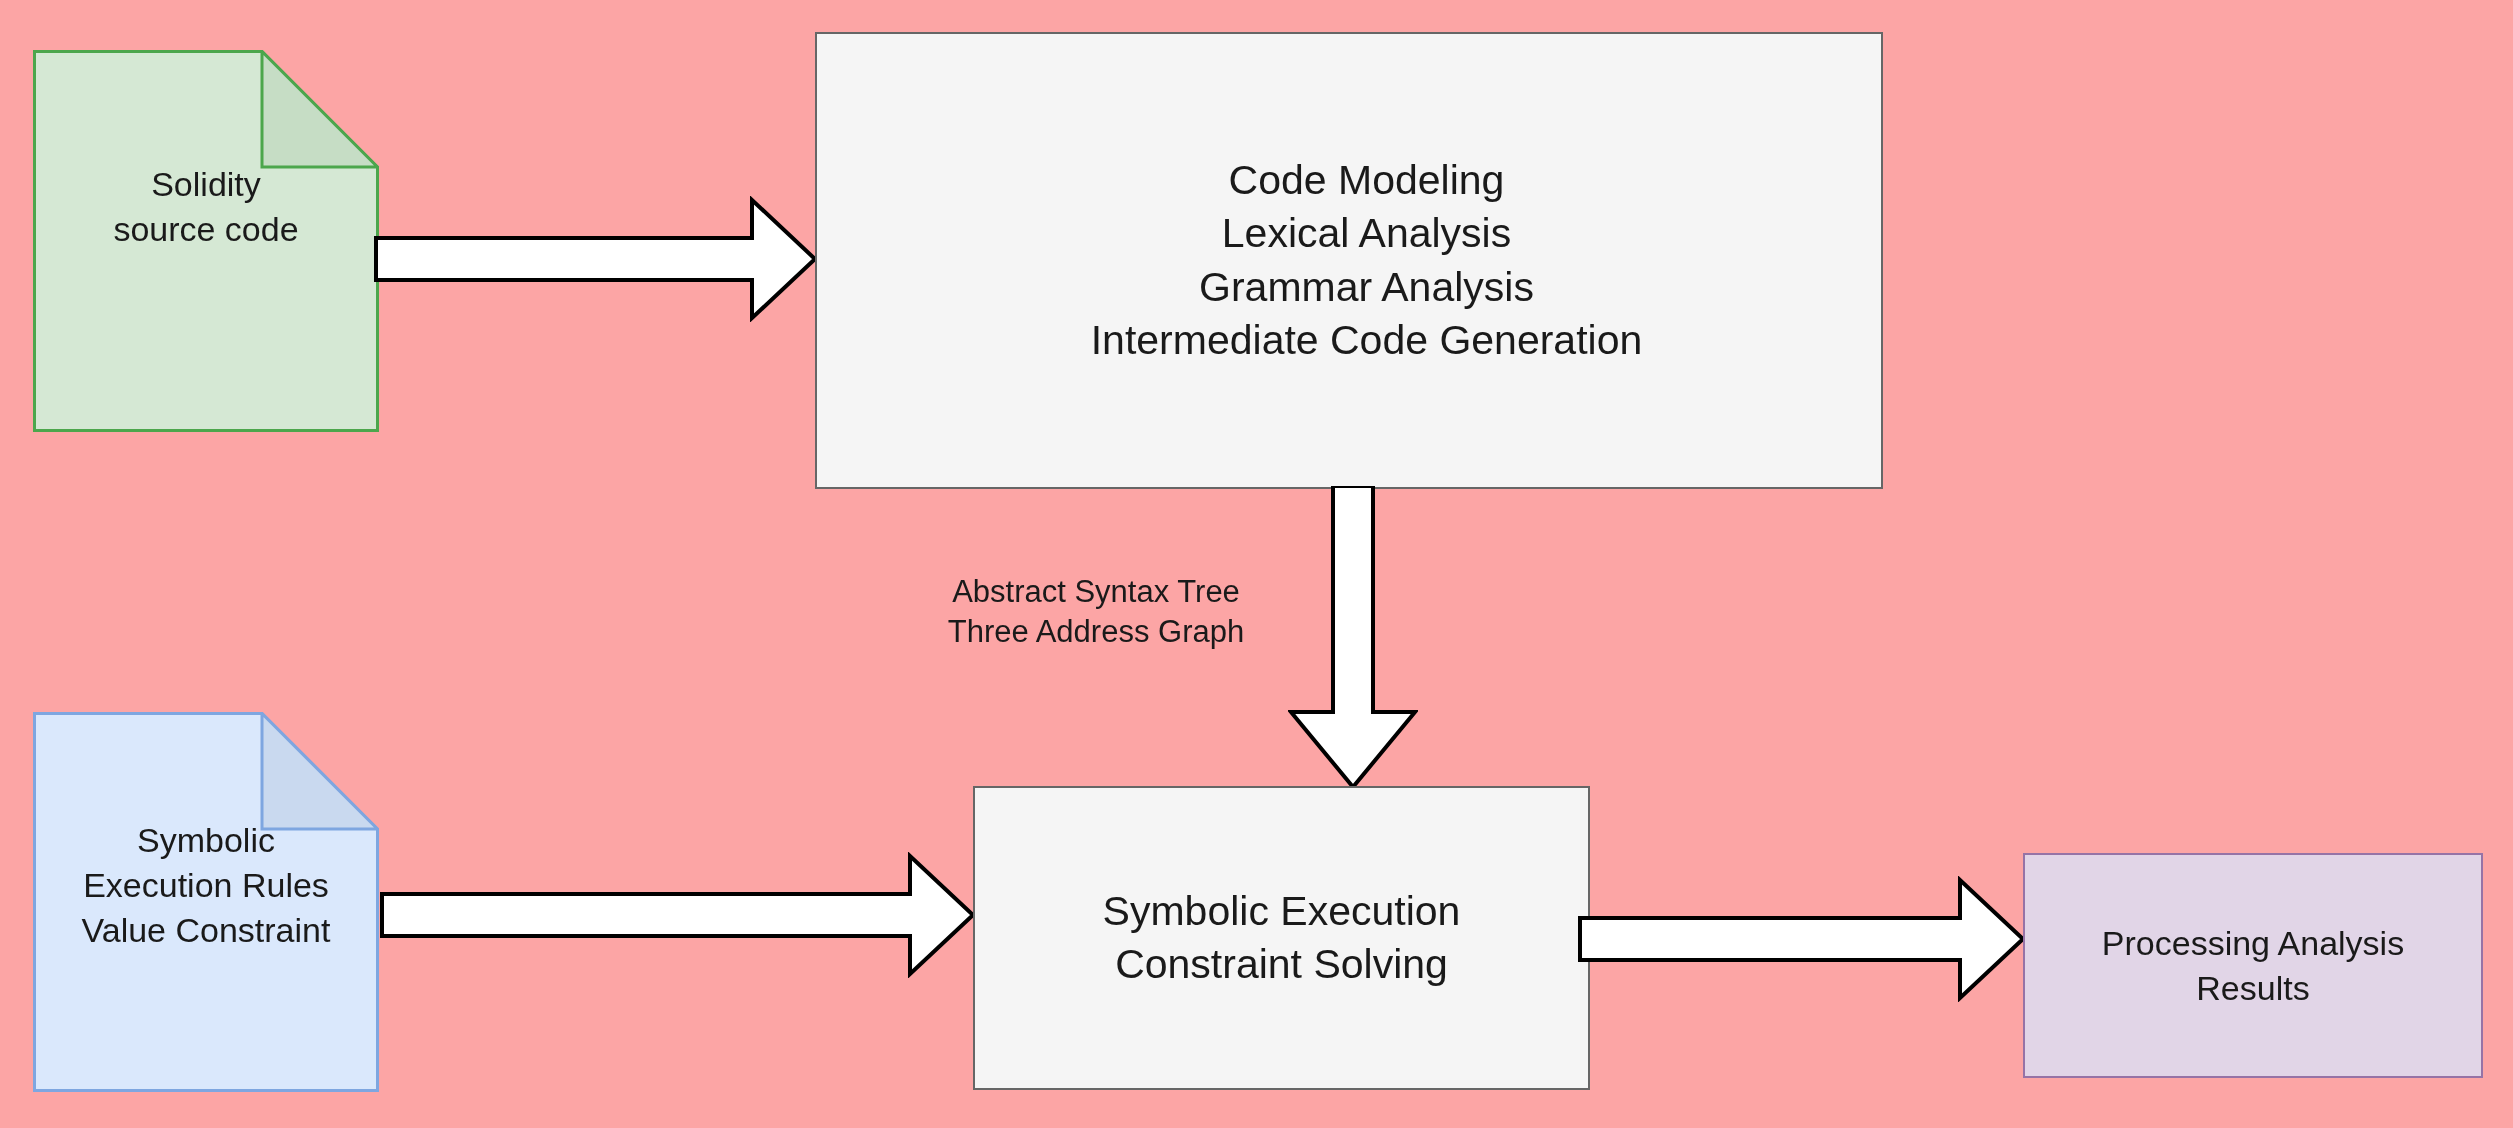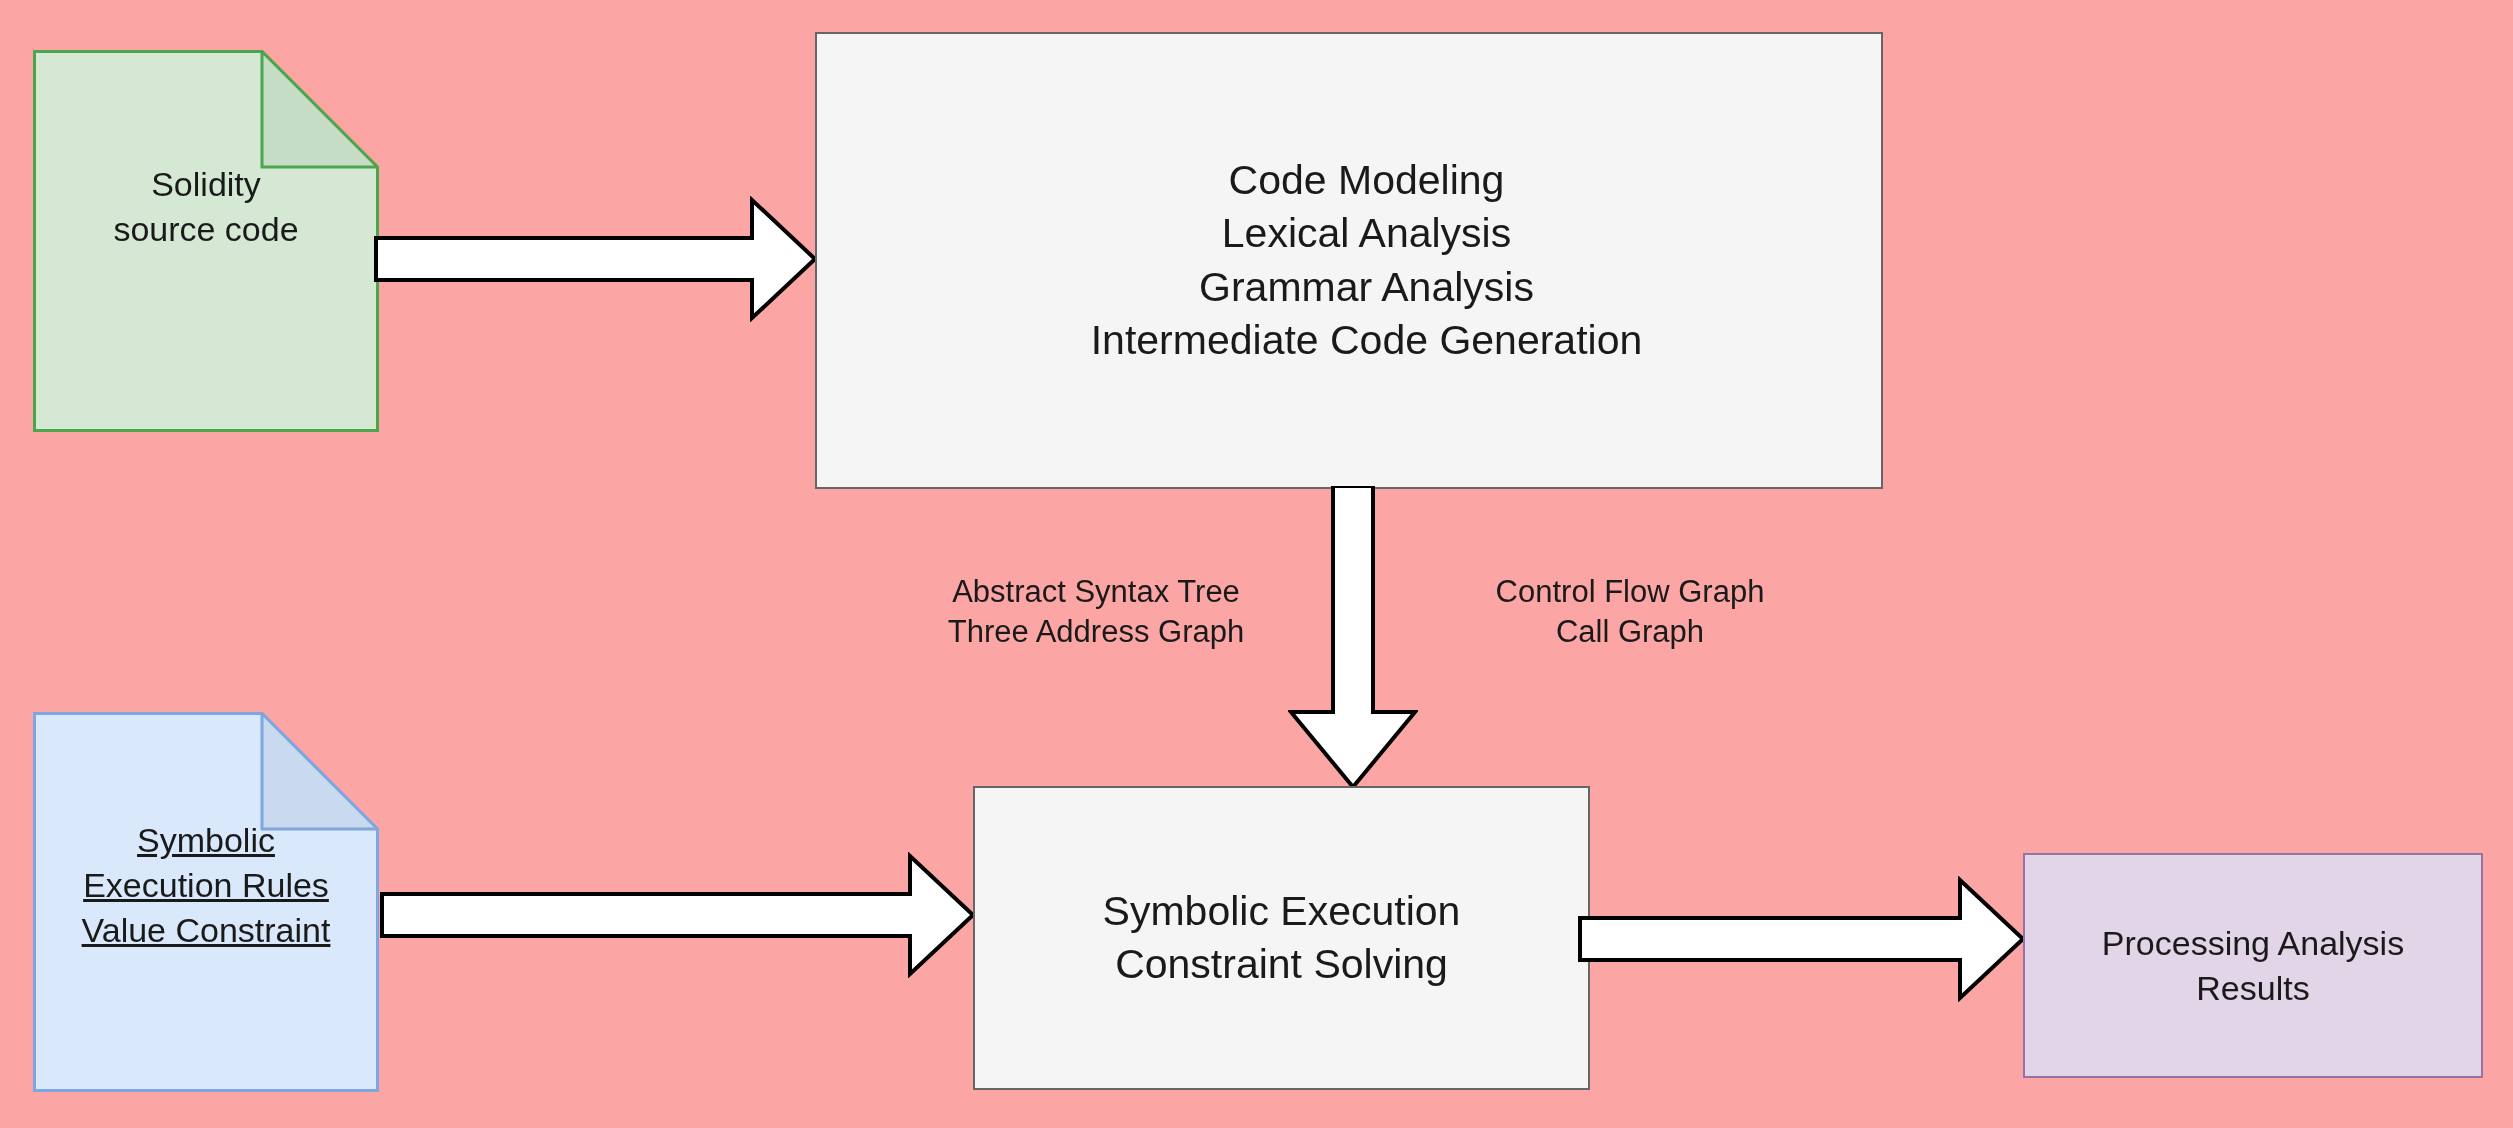--- a/index.html
+++ b/index.html
@@ -109,29 +109,27 @@
 
   <div class="arrow" style="left:1288px; top:486px; width:130px; height:304px;">
     <svg width="130" height="304" viewBox="0 0 130 304" aria-hidden="true">
       <path d="M45,0 L85,0 L85,226 L127,226 L65,301 L3,226 L45,226 Z" fill="#ffffff" stroke="#000000" stroke-width="4" stroke-linejoin="miter"></path>
     </svg>
   </div>
 
   <div class="edge-label" style="left:876px; top:572px; width:440px;">Abstract Syntax Tree
 Three Address Graph</div>
 
-  <div class="edge-label" style="left:1420px; top:572px; width:420px;">Control Flow Graph
-Call Graph</div>
 
   <div class="doc-shape" id="node-rules" style="left:33px; top:712px; width:346px; height:380px;">
     <svg width="346" height="380" viewBox="0 0 346 380" aria-hidden="true">
       <path d="M1.5,1.5 L229,1.5 L344.5,117 L344.5,378.5 L1.5,378.5 Z" fill="#dae8fc" stroke="#7ea6e0" stroke-width="3"></path>
       <path d="M229,1.5 L344.5,117 L229,117 Z" fill="#c9d9ef" stroke="#7ea6e0" stroke-width="3" stroke-linejoin="miter"></path>
     </svg>
-    <div class="label" style="top:106px; font-size:34px;text-decoration:underline;">Symbolic
+    <div class="label" style="top:106px; font-size:34px;">Symbolic
 Execution Rules
 Value Constraint</div>
   </div>
 
   <div class="arrow" style="left:380px; top:852px; width:596px; height:126px;">
     <svg width="596" height="126" viewBox="0 0 596 126" aria-hidden="true">
       <path d="M2,42 L530,42 L530,4 L593,63 L530,122 L530,84 L2,84 Z" fill="#ffffff" stroke="#000000" stroke-width="4" stroke-linejoin="miter"></path>
     </svg>
   </div>
 

